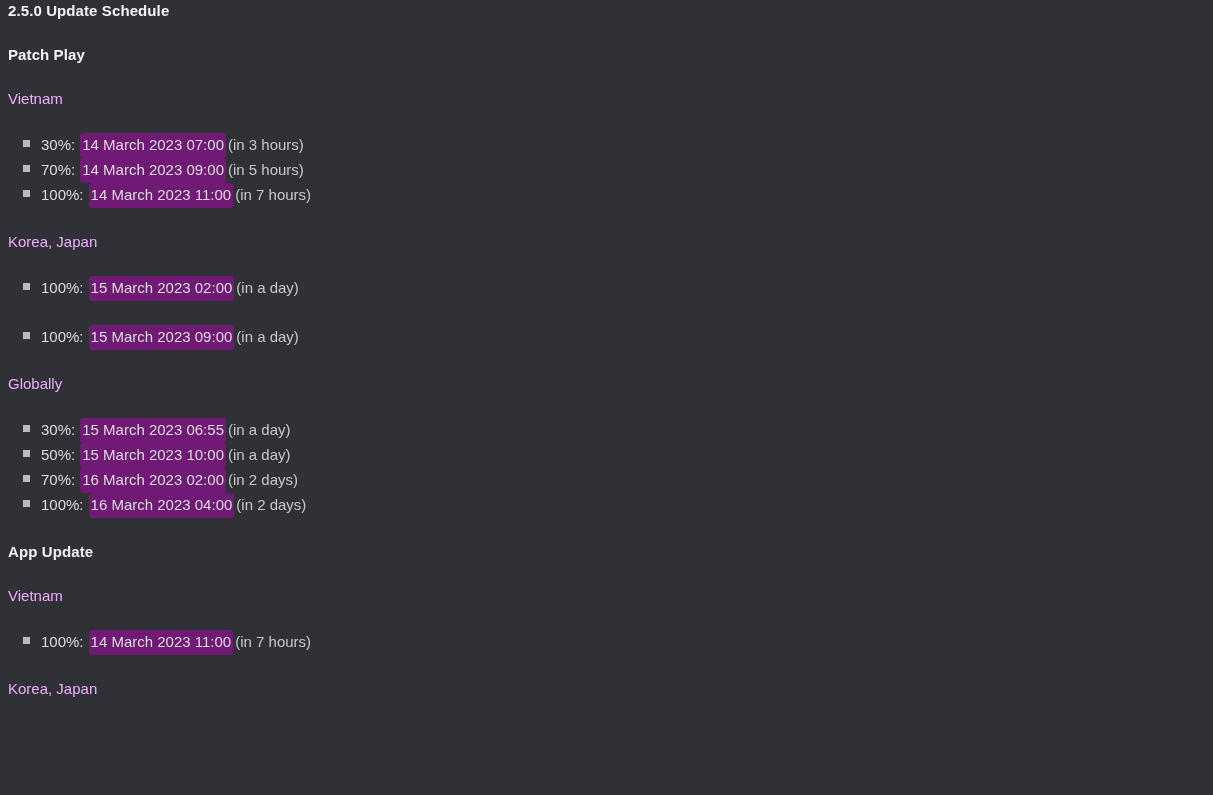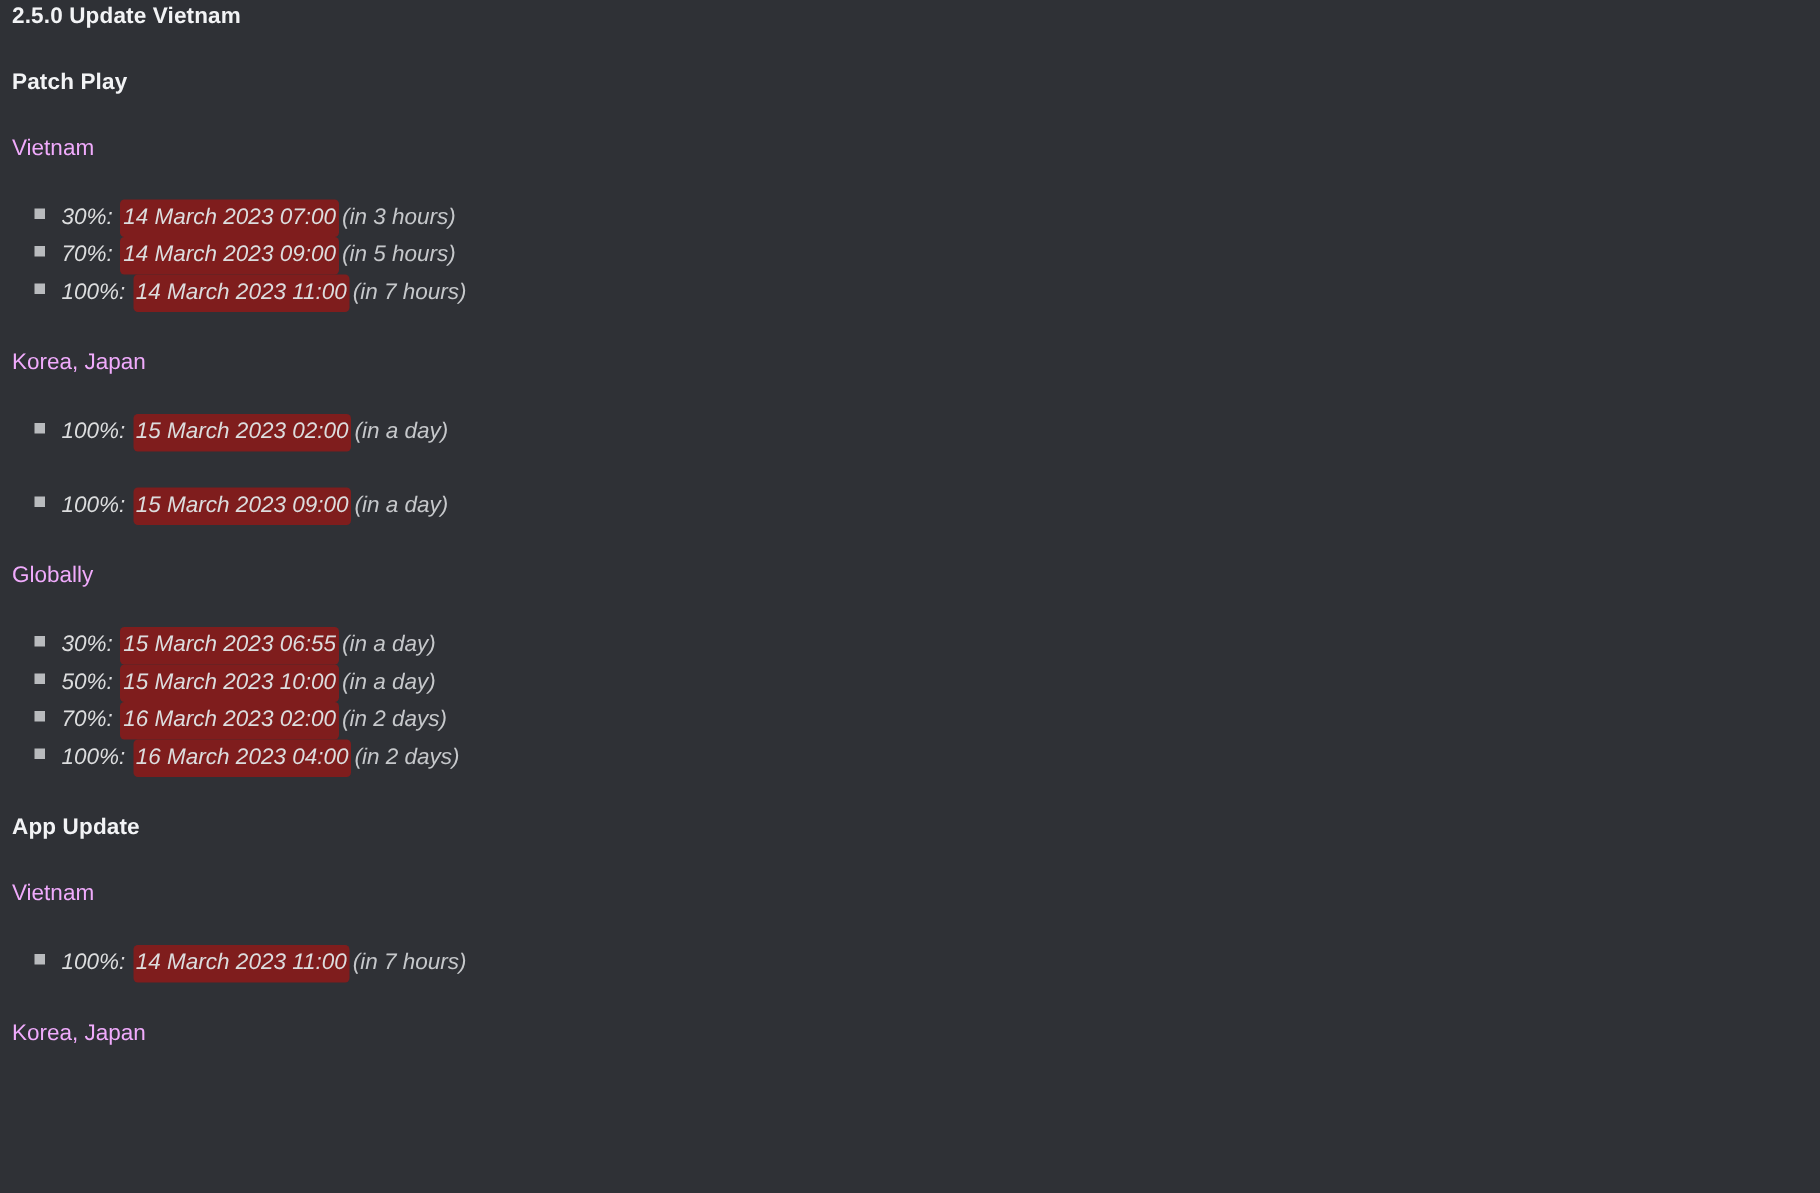--- a/index.html
+++ b/index.html
@@ -61,21 +61,20 @@
     margin: 0;
     padding-top: 24px;
   }
 
   
   .schedule-list {
     list-style: none;
     margin: 0;
     padding: 0;
     padding-top: 24px;
-    font-style: italic;
   }
 
   .schedule-item {
     font-size: 15px;
     line-height: 22px;
     color: #dcddde;
     display: flex;
     align-items: baseline;
     padding-left: 15px;
     white-space: nowrap;
@@ -92,37 +91,37 @@
     margin-right: 11px;
   }
 
   .pct-label {
     color: #dcddde;
     margin-right: 5px;
   }
 
   
   .timestamp-chip {
-    background: #7f1d1d;
+    background: #701a75;
     color: #dcddde;
     border-radius: 3px;
     padding: 1px 2px 2px 2px;
     margin-right: 2px;
   }
 
   .relative-time {
     color: #c6c8cb;
   }
 </style>
 </head>
 <body>
 
 <div class="message">
 
-  <h1 class="doc-title">2.5.0 Update Vietnam</h1>
+  <h1 class="doc-title">2.5.0 Update Schedule</h1>
 
 
   <div id="sections-root">
       <h2 class="store-heading">Patch Play</h2>
       <h3 class="region-heading">Vietnam</h3>
       <ul class="schedule-list">
         <li class="schedule-item">
           <span class="bullet-marker"></span>
           <span class="pct-label">30%:</span>
           <span class="timestamp-chip">14 March 2023 07:00</span>

